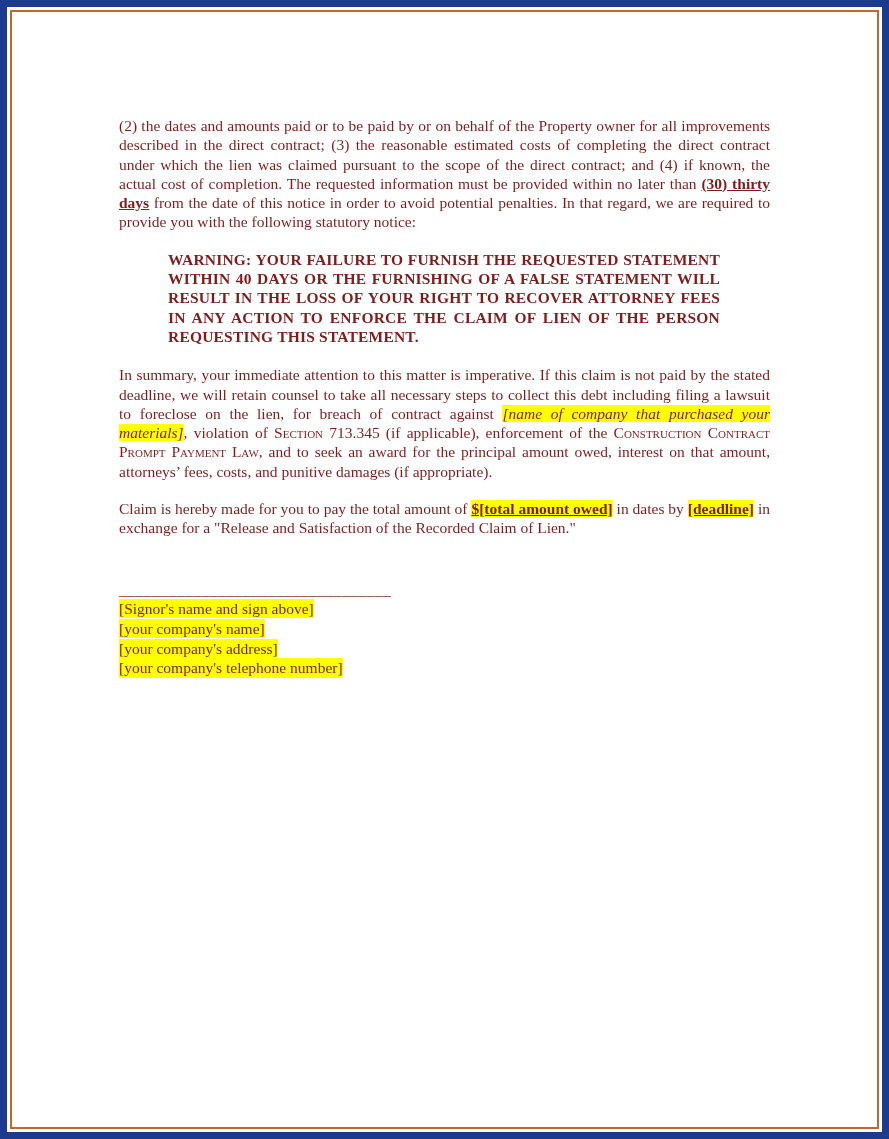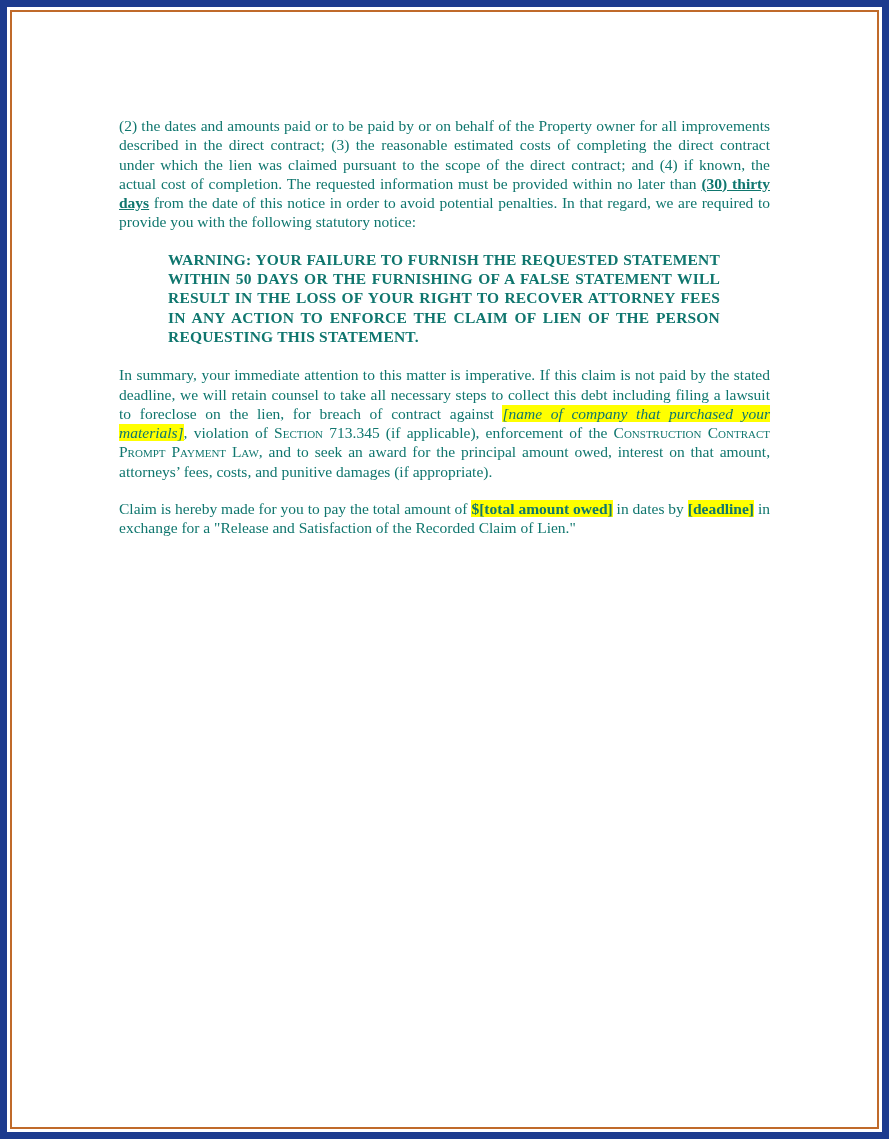--- a/index.html
+++ b/index.html
@@ -20,21 +20,21 @@
     width: 100%;
     height: 100%;
     border: 2px solid #c06a2a;
     background: #ffffff;
     overflow: hidden;
   }
   .content {
     padding: 104px 107px 0 107px;
     font-size: 15.5px;
     line-height: 19.3px;
-    color: #0f766e;
+    color: #7f1d1d;
     text-align: justify;
   }
   p { margin: 0 0 18px 0; }
   .warning {
     font-weight: bold;
     margin-left: 49px;
     margin-right: 50px;
     margin-bottom: 19px;
     letter-spacing: 0.2px;
   }
@@ -42,20 +42,21 @@
     font-weight: bold;
     text-decoration: underline;
   }
   .hl {
     background: #ffff00;
     font-style: italic;
   }
   .hl-bold-underline {
     background: #ffff00;
     font-weight: bold;
+    text-decoration: underline;
     margin-top: 39px;
   }
   .smallcaps {
     font-variant: small-caps;
   }
   .closing { margin-bottom: 0; }
   .sig-block {
     margin-top: 42px;
     text-align: left;
   }
@@ -73,23 +74,30 @@
 </style>
 </head>
 <body>
 
 <div class="page">
   <div class="frame">
     <div class="content">
 
       <p><span>(2) the dates and amounts paid or to be paid by or on behalf of the Property owner for all improvements described in the direct contract; (3) the reasonable estimated costs of completing the direct contract under which the lien was claimed pursuant to the scope of the direct contract; and (4) if known, the actual cost of completion.  The requested information must be provided within no later than </span><span class="bold-underline">(30) thirty days</span><span> from the date of this notice in order to avoid potential penalties.  In that regard, we are required to provide you with the following statutory notice:</span></p>
 
-      <p class="warning">WARNING:  YOUR  FAILURE  TO  FURNISH  THE  REQUESTED STATEMENT WITHIN 50 DAYS OR THE FURNISHING OF A FALSE STATEMENT  WILL  RESULT  IN  THE  LOSS  OF  YOUR  RIGHT  TO RECOVER  ATTORNEY  FEES  IN  ANY  ACTION  TO  ENFORCE  THE CLAIM OF LIEN OF THE PERSON REQUESTING THIS STATEMENT.</p>
+      <p class="warning">WARNING:  YOUR  FAILURE  TO  FURNISH  THE  REQUESTED STATEMENT WITHIN 40 DAYS OR THE FURNISHING OF A FALSE STATEMENT  WILL  RESULT  IN  THE  LOSS  OF  YOUR  RIGHT  TO RECOVER  ATTORNEY  FEES  IN  ANY  ACTION  TO  ENFORCE  THE CLAIM OF LIEN OF THE PERSON REQUESTING THIS STATEMENT.</p>
 
       <p><span>In summary, your immediate attention to this matter is imperative.  If this claim is not paid by the stated deadline, we will retain counsel to take all necessary steps to collect this debt including filing a lawsuit to foreclose on the lien, for breach of contract against </span><span class="hl">[name of company that purchased your materials]</span><span>, violation of </span><span class="smallcaps">Section</span><span> 713.345 (if applicable), enforcement of the </span><span class="smallcaps">Construction Contract Prompt Payment Law</span><span>, and to seek an award for the principal amount owed, interest on that amount, attorneys’ fees, costs, and punitive damages (if appropriate).</span></p>
 
       <p><span>Claim is hereby made for you to pay the total amount of </span><span class="hl-bold-underline">$[total amount owed]</span><span> in dates by </span><span class="hl-bold-underline">[deadline]</span><span> in exchange for a "Release and Satisfaction of the Recorded Claim of Lien."</span></p>
 
 
+      <div class="sig-block">
+        <div class="sig-line">_________________________________</div>
+        <div class="sig-field">[Signor's name and sign above]</div>
+        <div class="sig-field">[your company's name]</div>
+        <div class="sig-field">[your company's address]</div>
+        <div class="sig-field">[your company's telephone number]</div>
+      </div>
 
     </div>
   </div>
 </div>
 
 </body></html>

